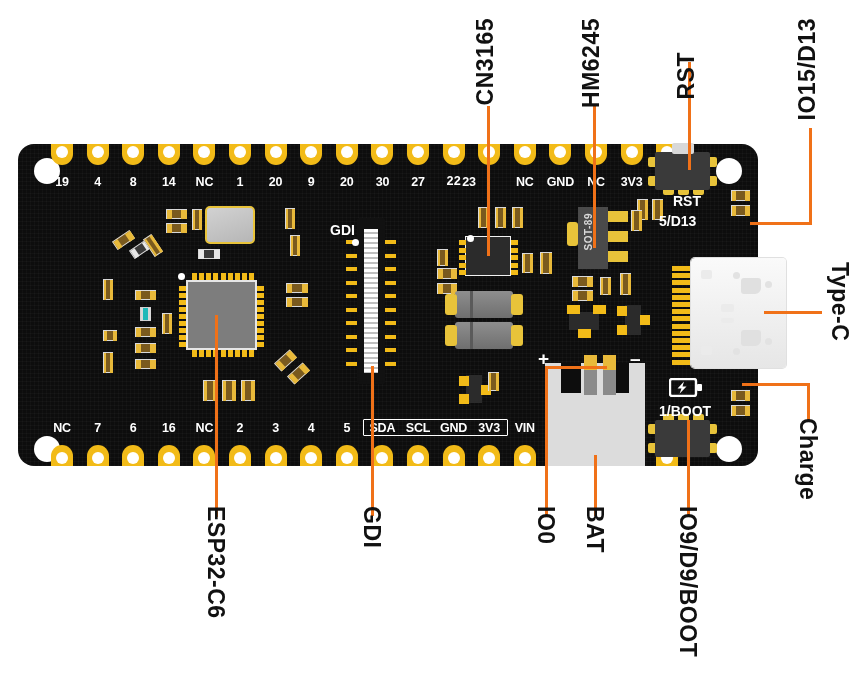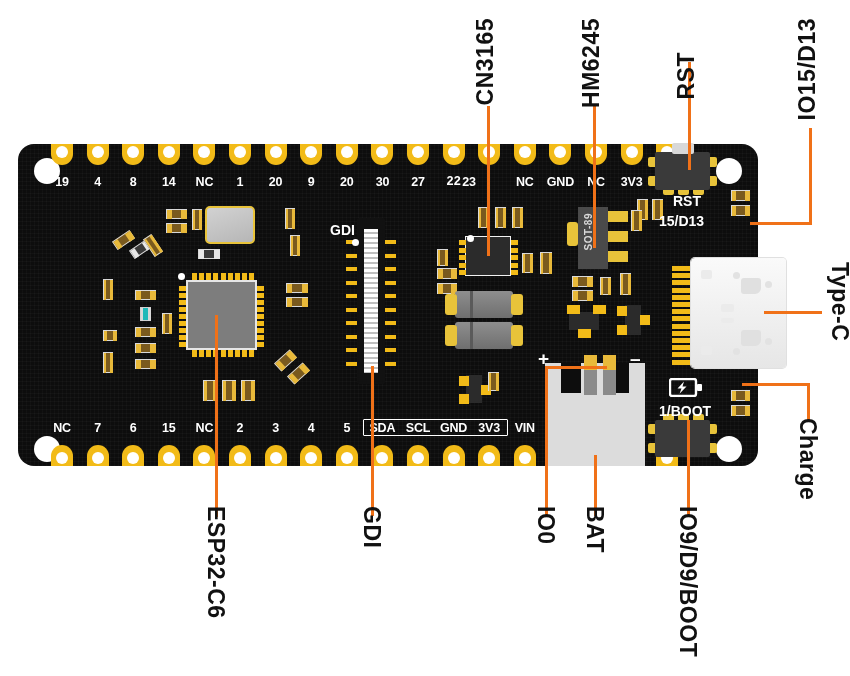--- a/index.html
+++ b/index.html
@@ -416,40 +416,40 @@
         <div class="pad"></div>
         <div class="hole"></div>
       </div>
       <div class="pin bot" style="left: 656.2px; top: 445px;">
         <div class="pad"></div>
         <div class="hole"></div>
       </div>
       <div class="pin-label" style="left: 42px; top: 421px;">NC</div>
       <div class="pin-label" style="left: 77.6px; top: 421px;">7</div>
       <div class="pin-label" style="left: 113.2px; top: 421px;">6</div>
-      <div class="pin-label" style="left: 148.8px; top: 421px;">15</div>
+      <div class="pin-label" style="left: 148.8px; top: 421px;">16</div>
       <div class="pin-label" style="left: 184.4px; top: 421px;">NC</div>
       <div class="pin-label" style="left: 220px; top: 421px;">2</div>
       <div class="pin-label" style="left: 255.6px; top: 421px;">3</div>
       <div class="pin-label" style="left: 291.2px; top: 421px;">4</div>
       <div class="pin-label" style="left: 326.8px; top: 421px;">5</div>
       <div class="pin-label" style="left: 362.4px; top: 421px;">SDA</div>
       <div class="pin-label" style="left: 398px; top: 421px;">SCL</div>
       <div class="pin-label" style="left: 433.6px; top: 421px;">GND</div>
       <div class="pin-label" style="left: 469.2px; top: 421px;">3V3</div>
       <div class="pin-label" style="left: 504.8px; top: 421px;">VIN</div>
     </div>
 
   <div id="i2c-box" style="left: 363.4px; top: 419px; width: 144.8px;"></div>
 
   <div class="silk" style="left:330px; top:222px; font-size:14px;">GDI</div>
   <div class="silkdot" style="left:352px; top:239px;"></div>
 
   <div class="silk" style="left:673px; top:193px; font-size:14px;">RST</div>
-  <div class="silk" style="left:659px; top:213px; font-size:14px;">15/D13</div>
+  <div class="silk" style="left:659px; top:213px; font-size:14px;">5/D13</div>
   <div class="silk" style="left:659px; top:403px; font-size:14px;">1/BOOT</div>
 
   <div class="silk" style="left:538px; top:348px; font-size:19px;">+</div>
   <div class="silk" style="left:630px; top:348px; font-size:19px;">–</div>
 
   <div class="silkdot" style="left:178px; top:273px;"></div>
   <div class="silkdot" style="left:467px; top:235px;"></div>
 
   <div class="res" style="left:166px; top:209px; width:21px; height:10px;"></div>
   <div class="res" style="left:166px; top:223px; width:21px; height:10px;"></div>

